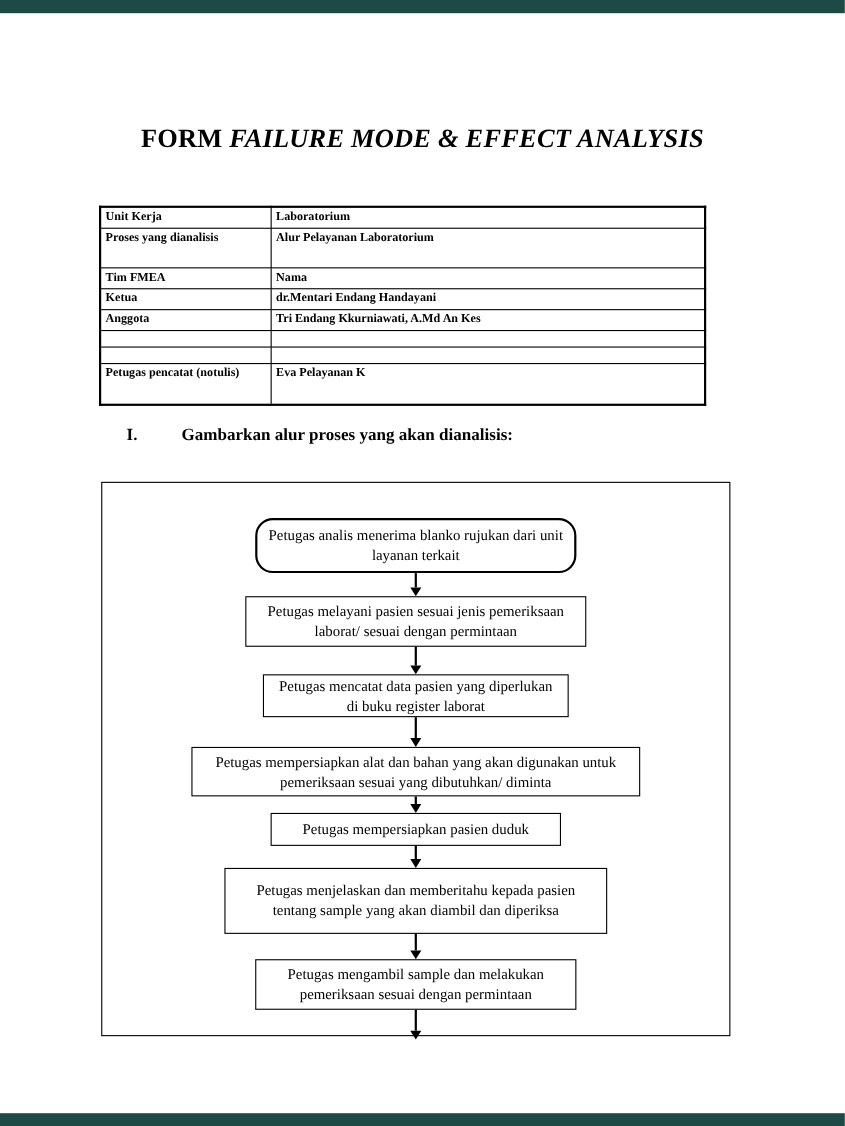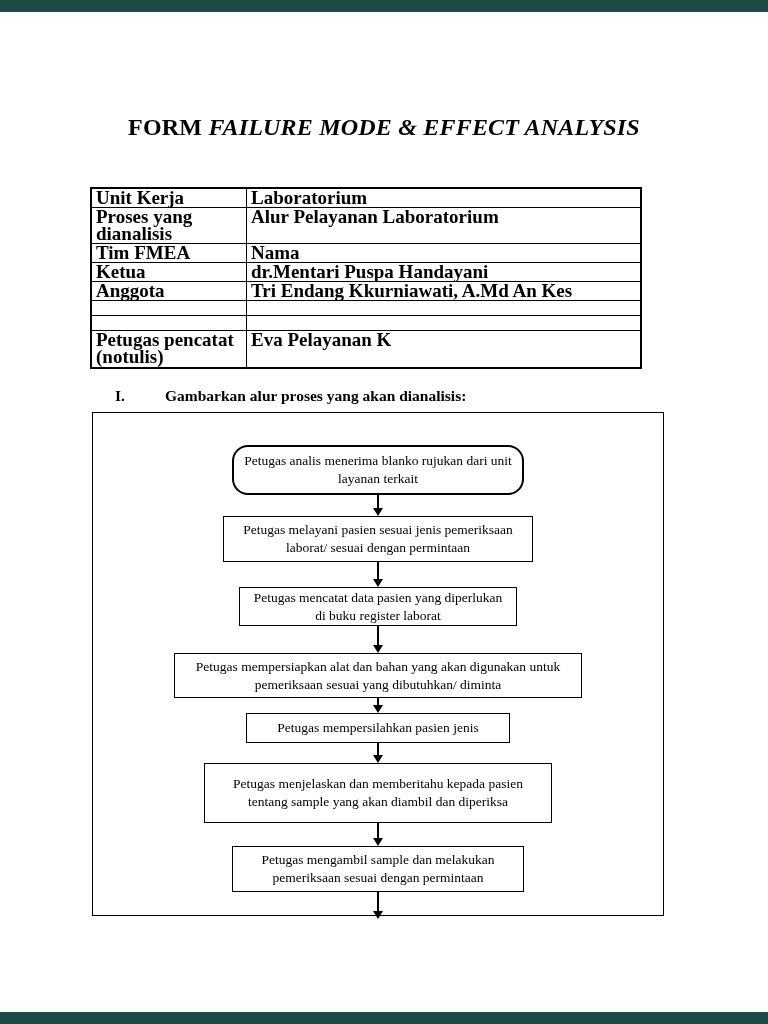--- a/index.html
+++ b/index.html
@@ -13,21 +13,21 @@
 
   .doc-title{
     position:absolute;top:114px;left:0;width:768px;text-align:center;
     font-size:24px;font-weight:bold;letter-spacing:0.2px;white-space:nowrap;
   }
   .doc-title .it{font-style:italic;}
 
   table.info{
     position:absolute;left:90px;top:187px;width:552px;
     border-collapse:collapse;table-layout:fixed;
-    font-size:19px;font-weight:bold;line-height:17px;
+    font-size:11px;font-weight:bold;line-height:17px;
   }
   table.info{border:2px solid #000;}
   table.info td{
     border:1px solid #000;vertical-align:top;padding:0px 4px 1px 4px;
     overflow:hidden;
   }
   table.info td.lbl{width:146px;}
   table.info tr:nth-child(1){height:18px;}
   table.info tr:nth-child(2){height:36px;padding-left:16px;}
   table.info tr:nth-child(3){height:17px;}
@@ -37,21 +37,21 @@
   table.info tr:nth-child(7){height:15px;}
   table.info tr:nth-child(8){height:37px;}
 
   .section-heading{
     position:absolute;left:115px;top:387px;
     font-size:15.5px;font-weight:bold;display:flex;
   }
   .section-heading .num{display:inline-block;width:50px;}
 
   .flow-frame{
-    position:absolute;left:92px;top:412px;width:572px;height:504px;
+    position:absolute;left:92px;top:438px;width:572px;height:504px;
     border:1px solid #000;box-sizing:border-box;
     display:flex;flex-direction:column;align-items:center;
     padding-top:32px;
   }
   .step{
     box-sizing:border-box;border:1.5px solid #000;background:#fff;
     display:flex;align-items:center;justify-content:center;text-align:center;
     font-size:13.5px;line-height:18px;padding:1px 10px;flex:0 0 auto;
   }
   .step.rounded{border-radius:16px;border-width:2px;}
@@ -98,21 +98,21 @@
         <tr>
           <td class="lbl">Proses yang dianalisis</td>
           <td>Alur Pelayanan Laboratorium</td>
         </tr>
         <tr>
           <td class="lbl">Tim FMEA</td>
           <td>Nama</td>
         </tr>
         <tr>
           <td class="lbl">Ketua</td>
-          <td>dr.Mentari Puspa Handayani</td>
+          <td>dr.Mentari Endang Handayani</td>
         </tr>
         <tr>
           <td class="lbl">Anggota</td>
           <td>Tri Endang Kkurniawati, A.Md An Kes</td>
         </tr>
         <tr>
           <td class="lbl"></td>
           <td></td>
         </tr>
         <tr>
@@ -145,21 +145,21 @@
       <div class="step s3">Petugas mencatat data pasien yang diperlukan di buku register laborat</div>
       <div class="flow-arrow a3">
         <div class="shaft"></div>
         <div class="head"></div>
       </div>
       <div class="step s4">Petugas mempersiapkan alat dan bahan yang akan digunakan untuk pemeriksaan sesuai yang dibutuhkan/ diminta</div>
       <div class="flow-arrow a4">
         <div class="shaft"></div>
         <div class="head"></div>
       </div>
-      <div class="step s5">Petugas mempersilahkan pasien jenis</div>
+      <div class="step s5">Petugas mempersiapkan pasien duduk</div>
       <div class="flow-arrow a5">
         <div class="shaft"></div>
         <div class="head"></div>
       </div>
       <div class="step s6">Petugas menjelaskan dan memberitahu kepada pasien tentang sample yang akan diambil dan diperiksa</div>
       <div class="flow-arrow a6">
         <div class="shaft"></div>
         <div class="head"></div>
       </div>
       <div class="step s7">Petugas mengambil sample dan melakukan pemeriksaan sesuai dengan permintaan</div>

